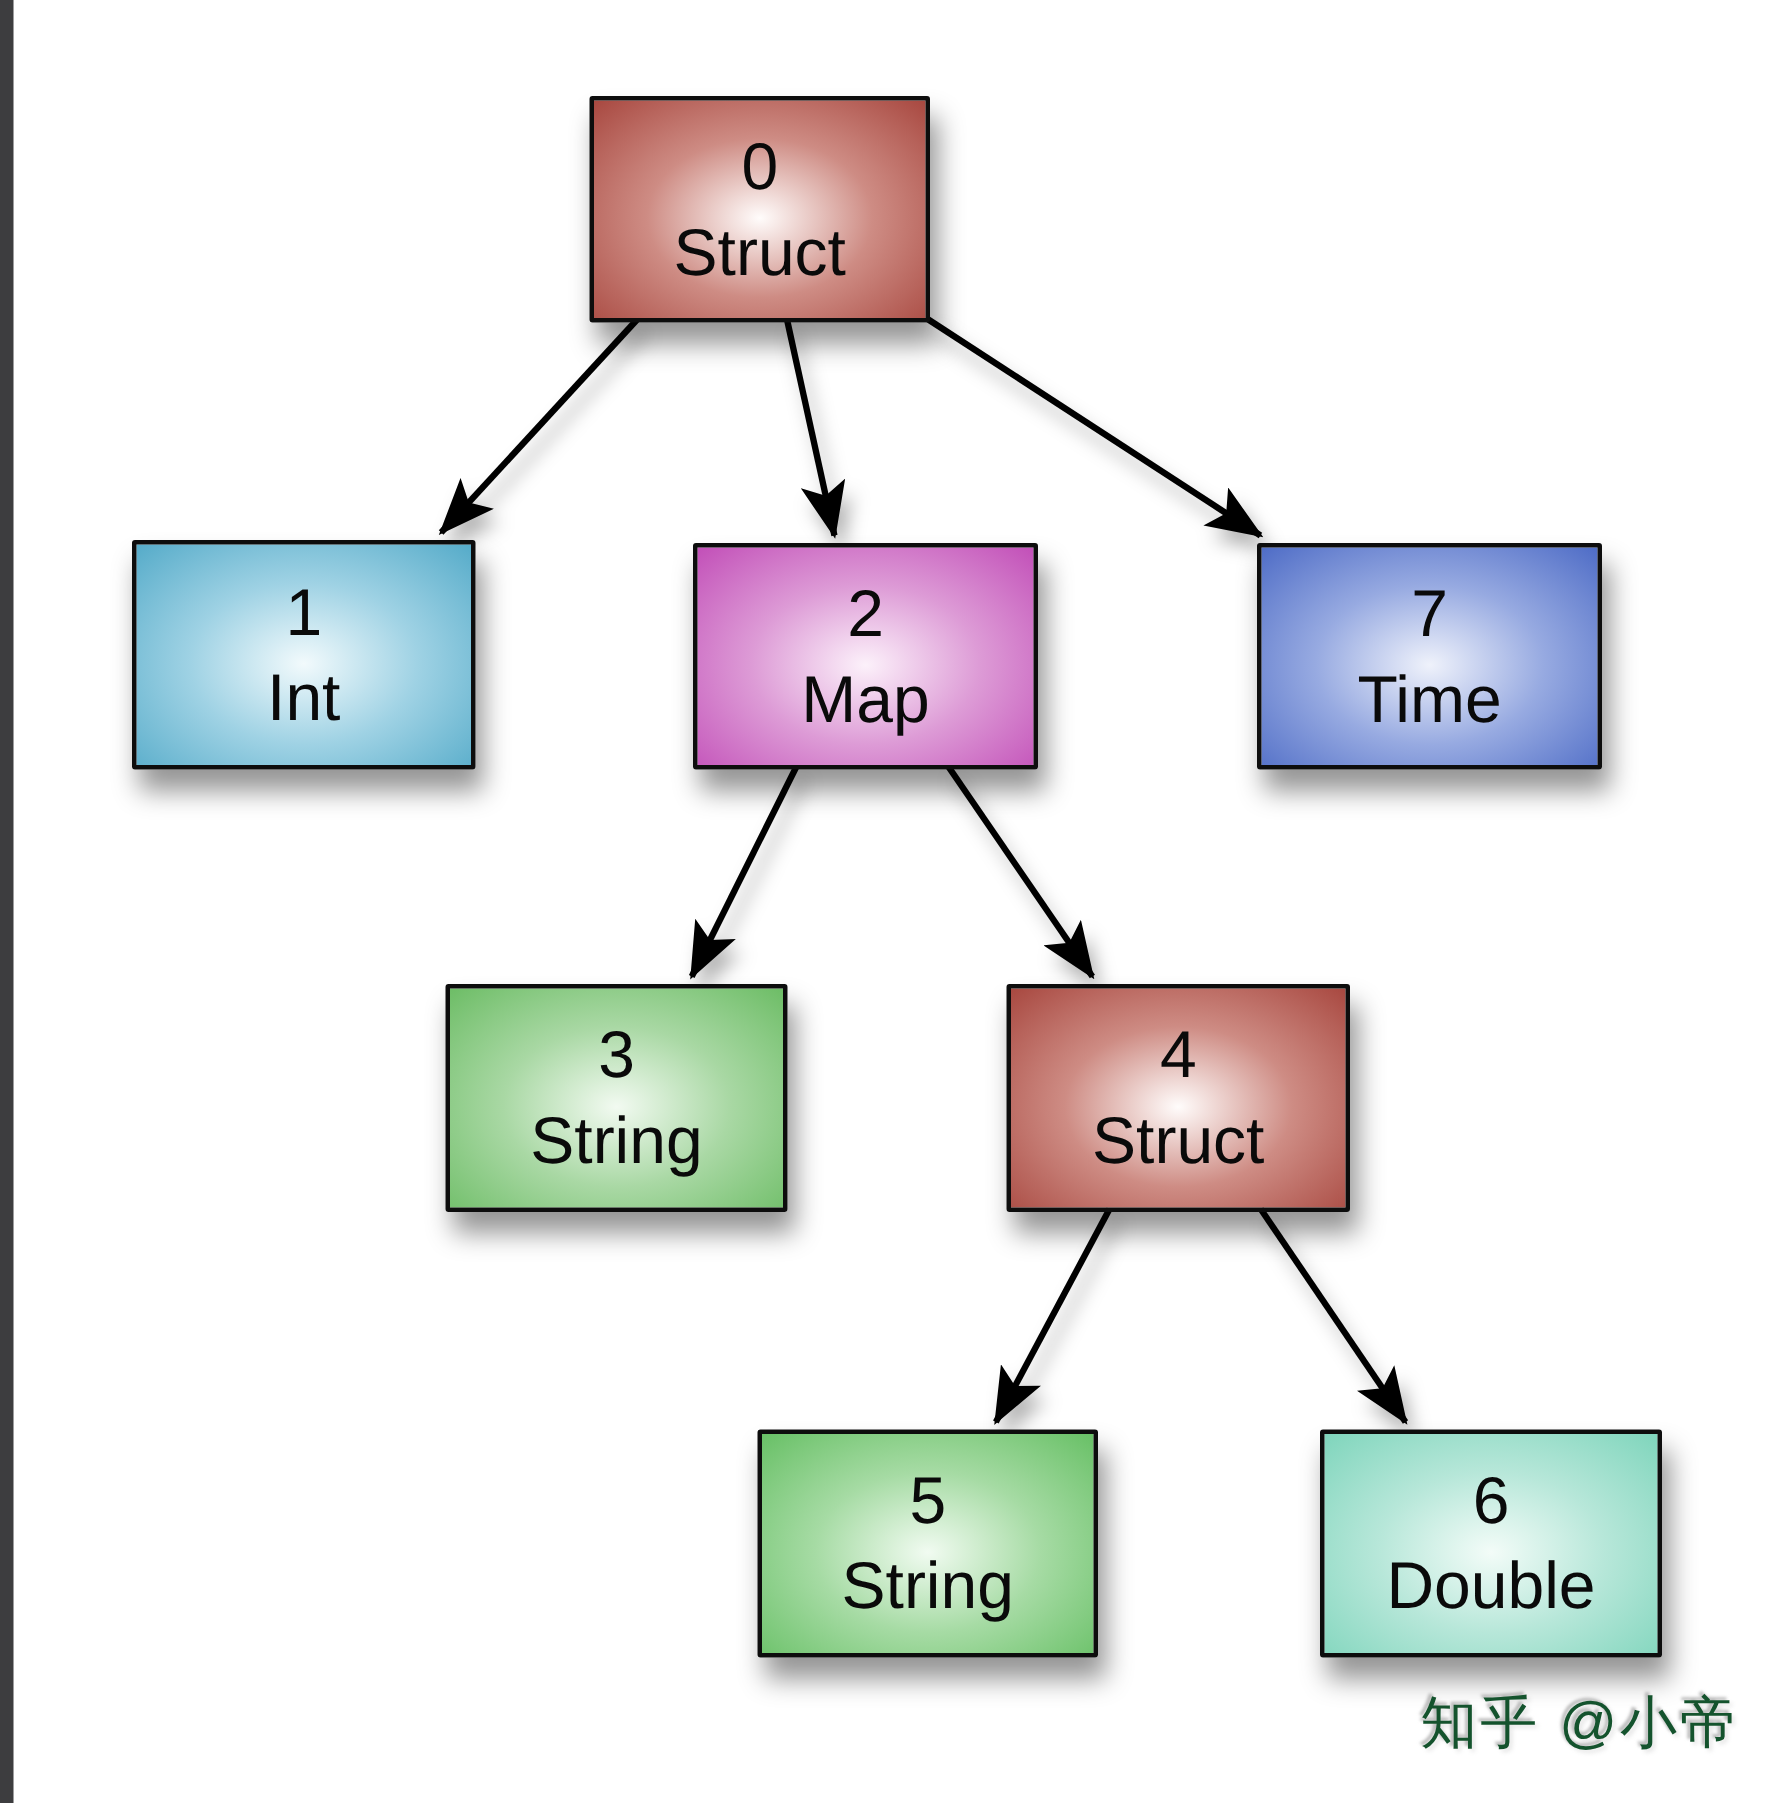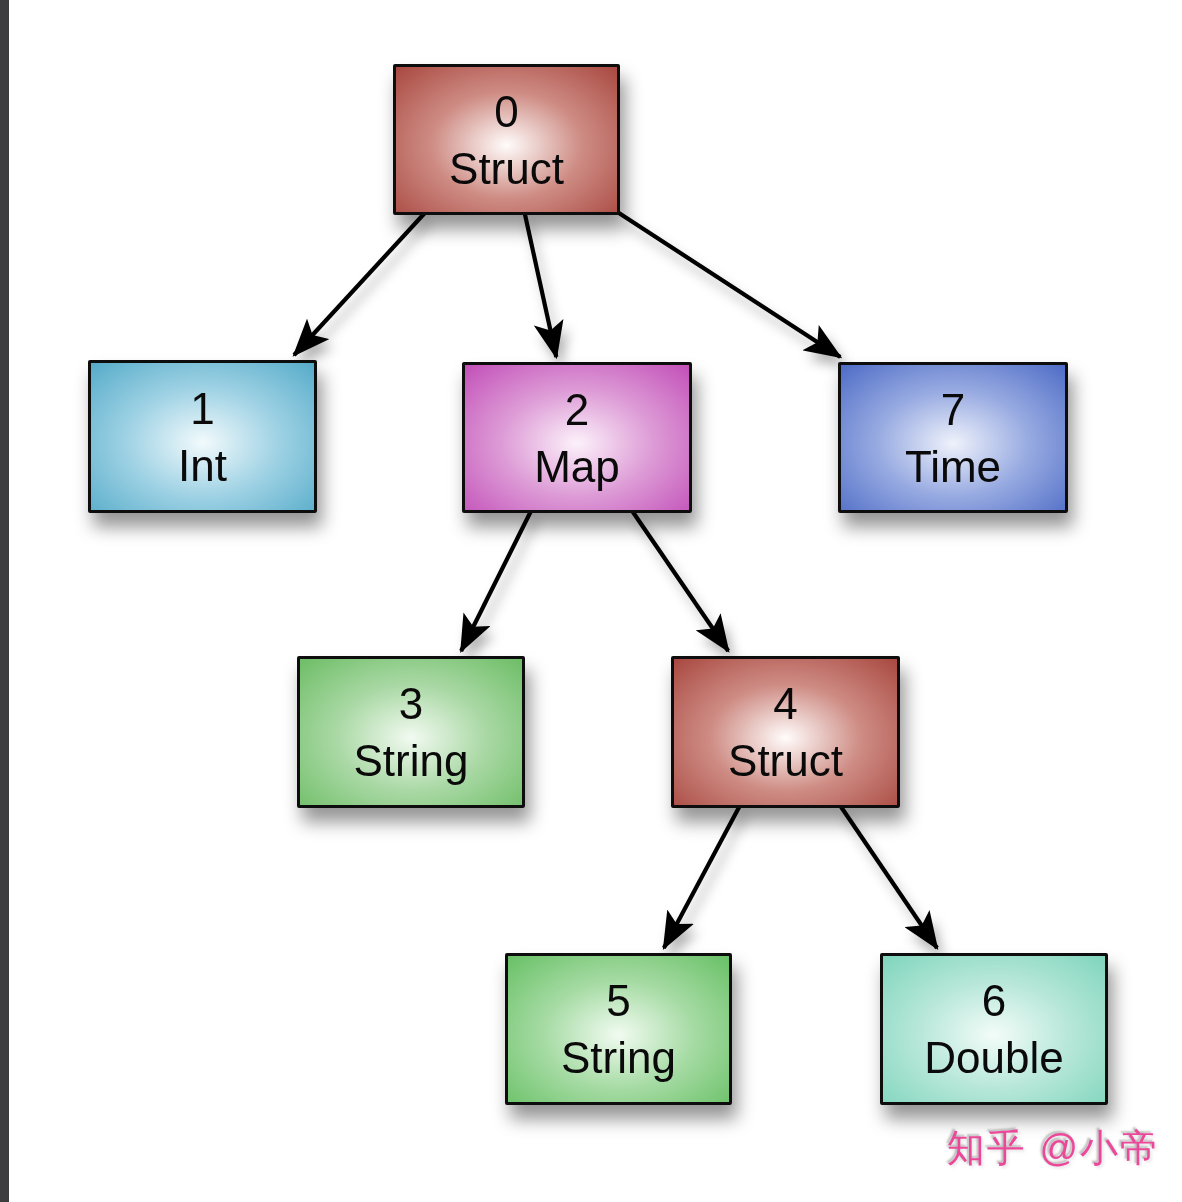--- a/index.html
+++ b/index.html
@@ -44,21 +44,21 @@
     line-height: 57px;
     color: #0a0a0a;
     text-align: center;
     white-space: nowrap;
   }
   .watermark {
     position: absolute;
     right: 22px;
     bottom: 28px;
     font-size: 38px;
-    color: #ec4899;
+    color: #14532d;
     letter-spacing: 2px;
     text-shadow: -2px -2px 2px rgba(145,145,145,0.60),
                   2px  2px 3px rgba(200,200,200,0.45);
     z-index: 20;
     white-space: nowrap;
   }
 </style>
 </head>
 <body>
 

